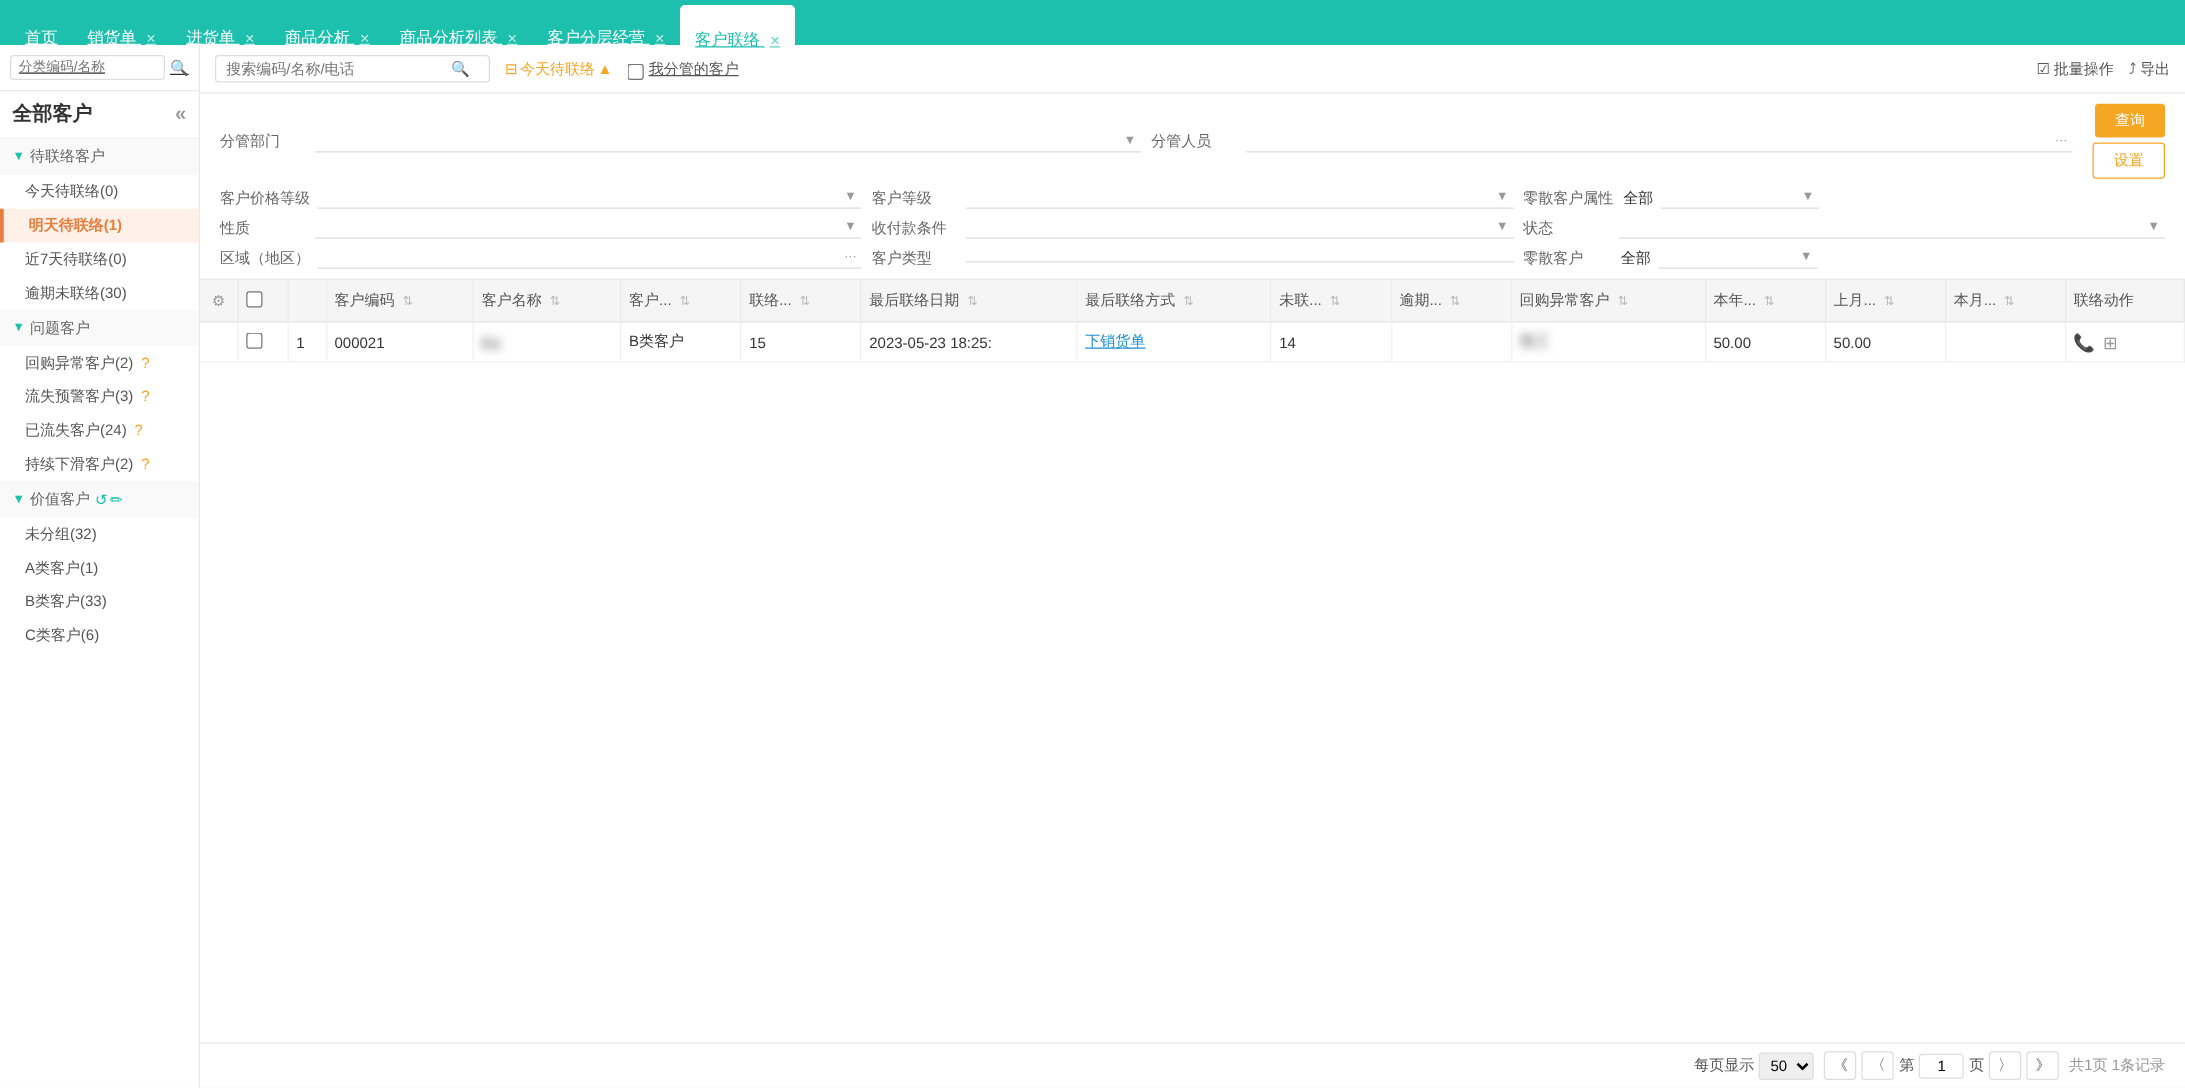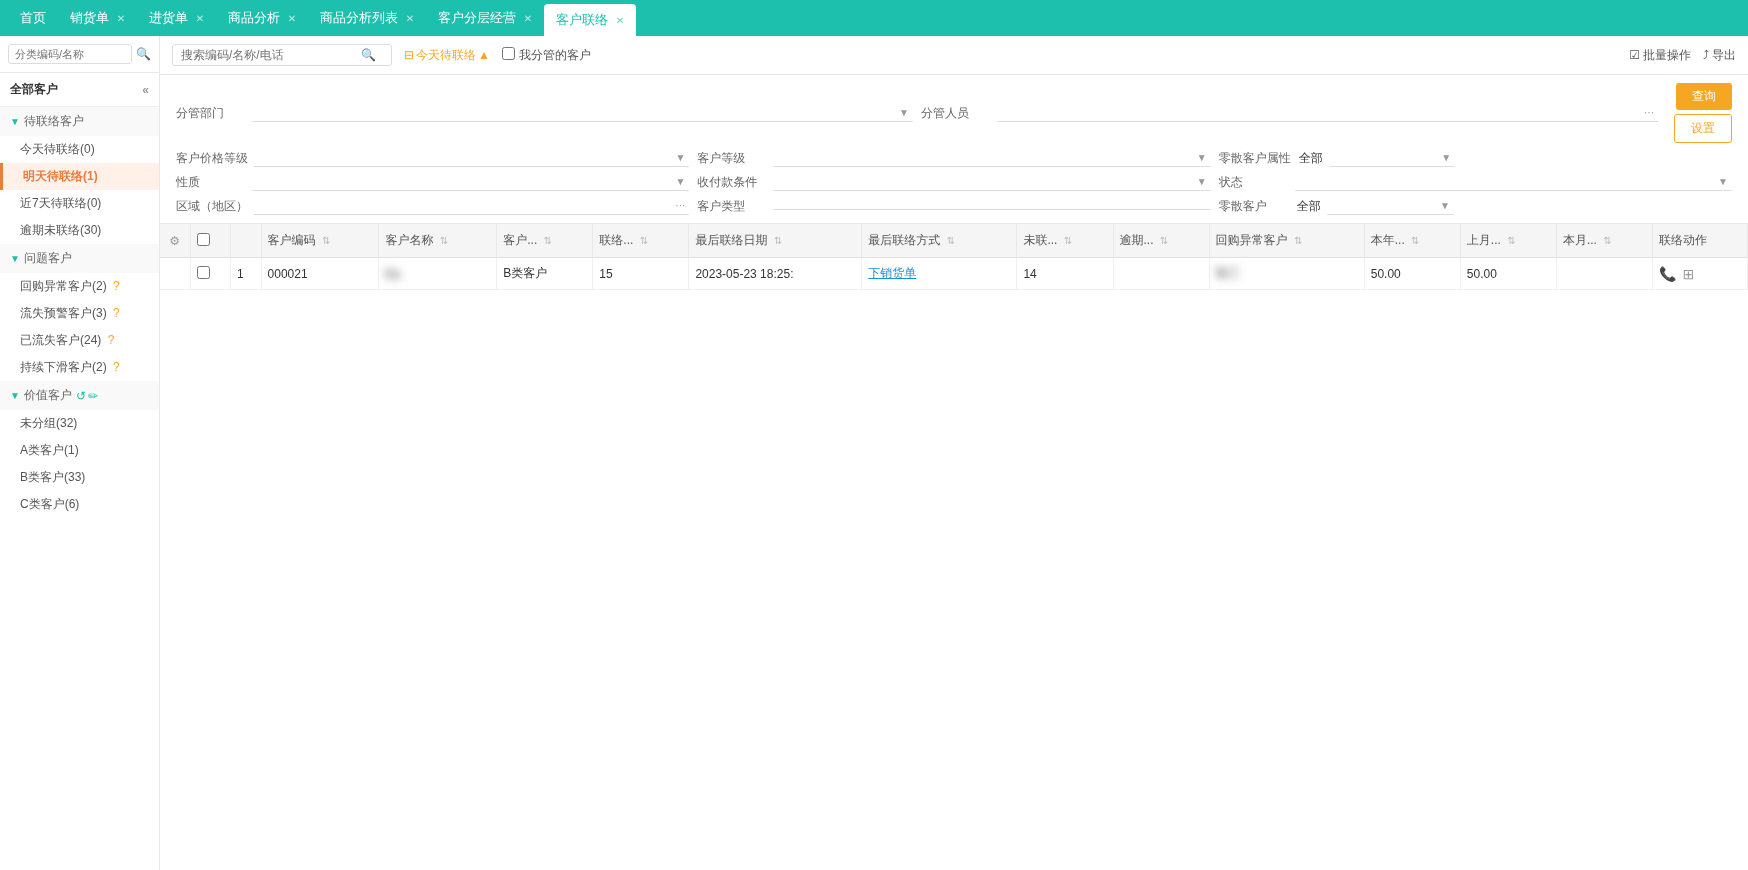--- a/index.html
+++ b/index.html
@@ -8,27 +8,28 @@
     
     .top-nav {
       display: flex;
       align-items: center;
       background: #1dbfad;
       height: 36px;
       padding: 0 8px;
     }
     .nav-item {
       color: #fff;
-      padding: 0 12px;
+      padding: 12px 12px;
       height: 36px;
       line-height: 36px;
       cursor: pointer;
       white-space: nowrap;
       font-size: 13px;
       position: relative;
+      text-decoration: underline;
     }
     .nav-item.active {
       background: #fff;
       color: #1dbfad;
       border-radius: 4px 4px 0 0;
       margin-top: 4px;
       height: 32px;
       line-height: 32px;
     }
     .nav-close {
@@ -49,41 +50,42 @@
       background: #fff;
       border-right: 1px solid #e8e8e8;
       overflow-y: auto;
       flex-shrink: 0;
     }
     .sidebar-search {
       display: flex;
       align-items: center;
       padding: 8px;
       border-bottom: 1px solid #e8e8e8;
+      text-decoration: underline;
     }
     .sidebar-search input {
       border: 1px solid #ddd;
       border-radius: 3px;
       padding: 3px 6px;
       font-size: 11px;
       width: 100%;
       outline: none;
     }
     .sidebar-search-icon {
       margin-left: 4px;
       color: #999;
       cursor: pointer;
     }
     .sidebar-all {
       display: flex;
       align-items: center;
       justify-content: space-between;
       padding: 8px 10px;
       font-weight: bold;
-      font-size: 12px;
+      font-size: 16px;
       border-bottom: 1px solid #f0f0f0;
     }
     .sidebar-collapse {
       color: #999;
       cursor: pointer;
     }
     .sidebar-group-title {
       display: flex;
       align-items: center;
       padding: 6px 10px;
@@ -145,25 +147,26 @@
     .more-filter {
       display: flex;
       align-items: center;
       color: #f5a623;
       cursor: pointer;
       font-size: 12px;
       gap: 2px;
     }
     .my-customer {
       display: flex;
-      align-items: flex-start;
+      align-items: flex-end;
       gap: 4px;
       font-size: 12px;
       color: #555;
       cursor: pointer;
+      text-decoration: underline;
     }
     .right-actions {
       margin-left: auto;
       display: flex;
       gap: 12px;
       align-items: center;
     }
     .batch-op, .export-btn {
       display: flex;
       align-items: center;
@@ -661,15 +664,33 @@
               <div class="action-icons">
                 <span class="action-icon">📞</span>
                 <span class="action-icon">⊞</span>
               </div>
             </td>
           </tr>
         </tbody>
       </table>
     </div>
 
+    <div class="footer">
+      <div class="footer-page-size">
+        <span>每页显示</span>
+        <select class="page-size-select">
+          <option>50</option>
+        </select>
+      </div>
+      <div class="footer-pagination">
+        <button class="page-btn">《</button>
+        <button class="page-btn">〈</button>
+        <span>第</span>
+        <input class="page-input" type="text" value="1" style="">
+        <span>页</span>
+        <button class="page-btn">〉</button>
+        <button class="page-btn">》</button>
+      </div>
+      <span class="footer-total">共1页 1条记录</span>
+    </div>
 
   </div>
 </div>
 
 </body></html>

